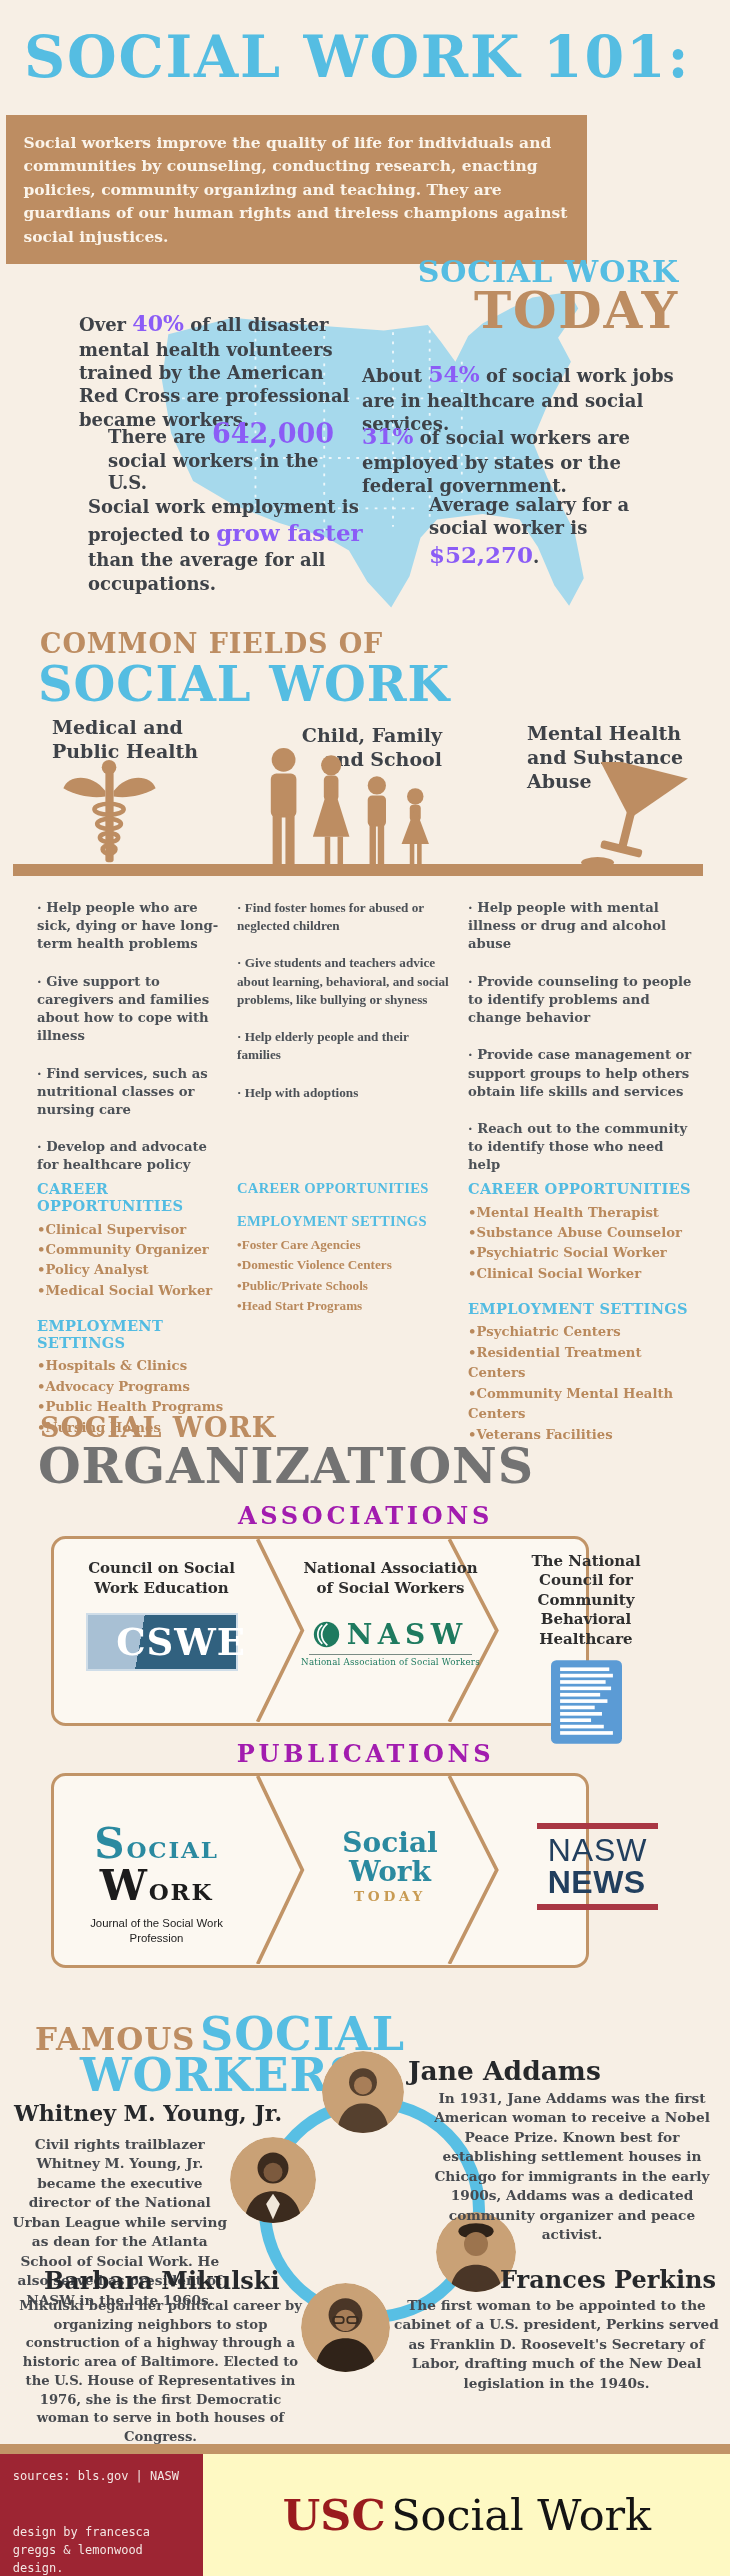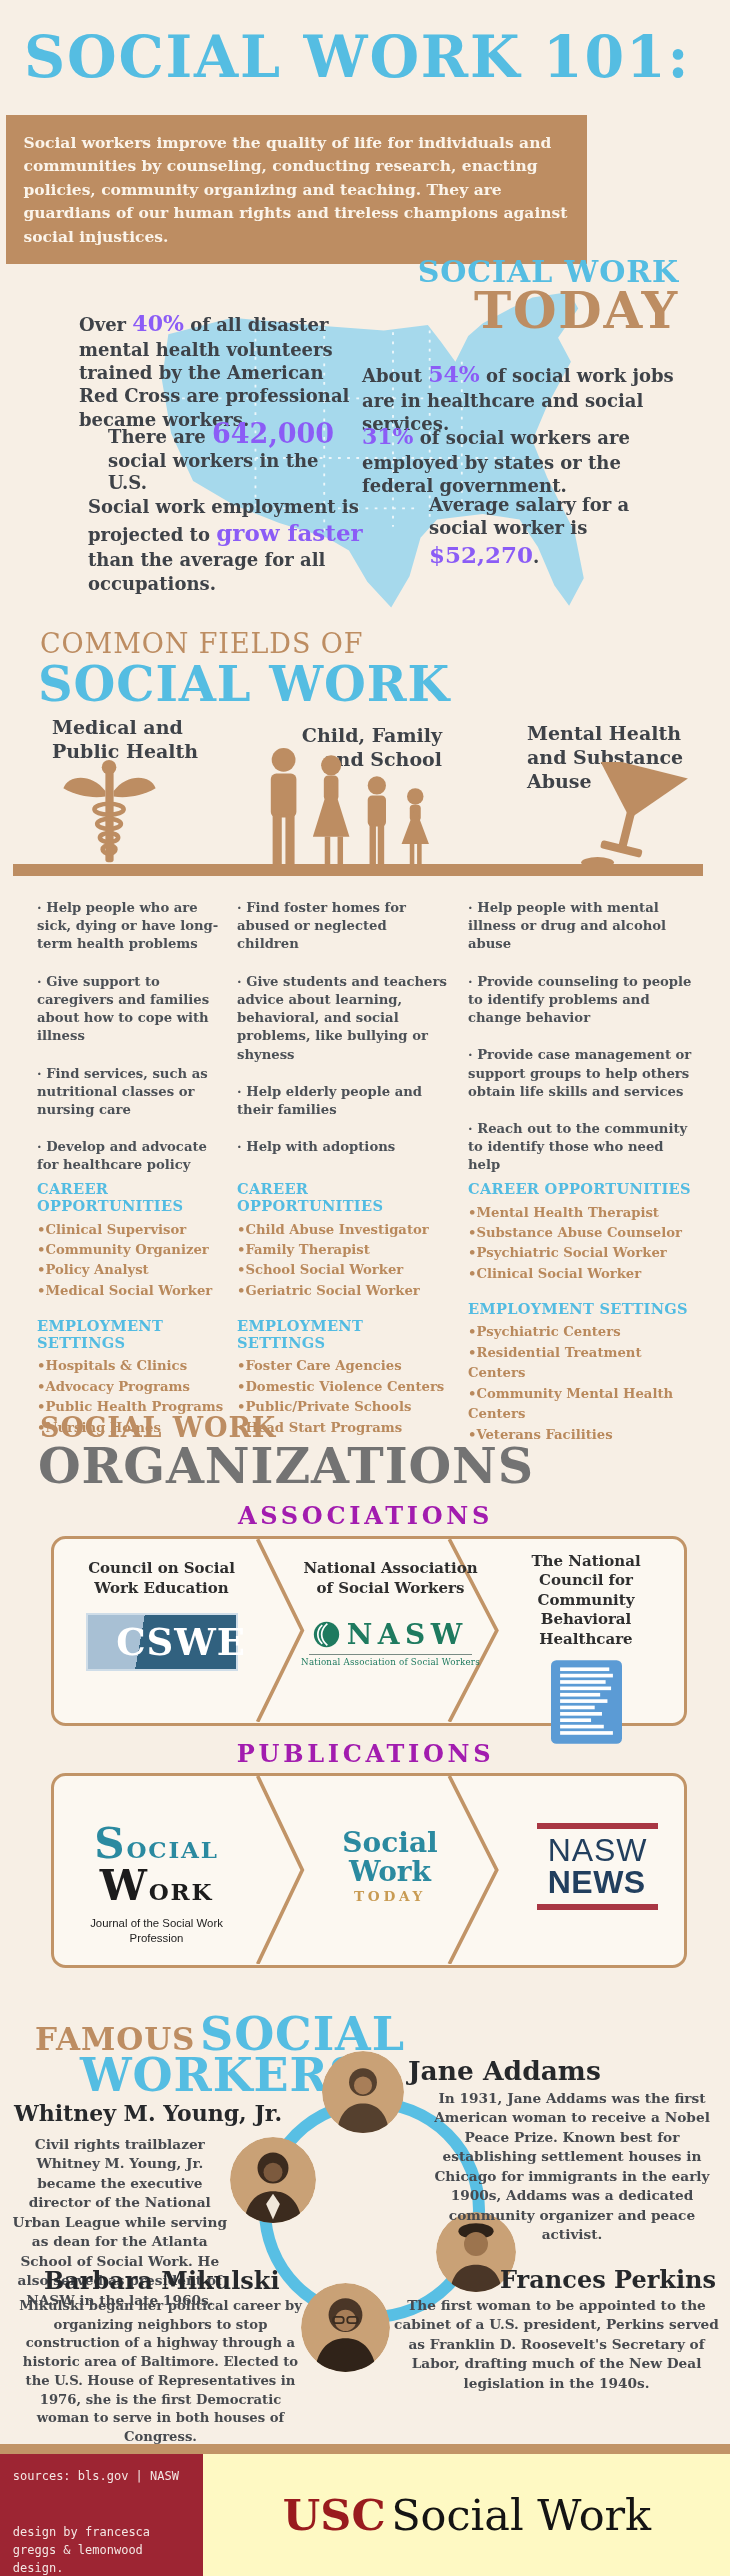--- a/index.html
+++ b/index.html
@@ -27,49 +27,49 @@
   .s3 { left:108px; top:418px; width:228px; line-height:1.2; }
   .s3 .hl { font-size:27px; }
   .s4 { left:362px; top:422px; width:318px; }
   .s5 { left:88px;  top:495px; width:321px; }
   .s5 .hl { font-size:23px; }
   .s6 { left:429px; top:493px; width:239px; }
   .s6 .hl { font-size:23px; }
   .s1 .hl,.s2 .hl,.s4 .hl { font-size:22px; }
 
   
-  .fields-h1 { left:40px; top:628px; font-size:27px; color:#bd8d62; font-weight:normal; letter-spacing:0.9px; }
+  .fields-h1 { left:40px; top:628px; font-size:27px; color:#bd8d62; font-weight:bold; letter-spacing:0.9px; }
   .fields-h2 { left:38px; top:656px; font-size:48px; color:#55bde2; font-weight:bold; letter-spacing:0.9px; }
   .colhead { position:absolute; font-size:19px; font-weight:bold; color:#3e4248; line-height:1.25; }
   .ch1 { left:52px;  top:716px; width:151px; }
   .ch2 { left:263px; top:724px; width:179px; text-align:right; }
   .ch3 { left:527px; top:722px; width:160px; }
   .icon-slot { position:absolute; }
   .ground-bar { left:12.8px; top:864px; width:690px; height:12px; background:#bd8d62; }
   .col { position:absolute; top:899px; }
   .c1 { left:37px;  width:194px; }
-  .c2 { left:237px; width:214px; }
+  .c2 { left:237px; width:214px;font-family:Liberation Serif, serif; }
   .c3 { left:468px; width:232px; }
   .col .bullets { min-height:281px; }
   .col .bullets p { font-size:13.2px; font-weight:bold; color:#4c5157;
                     line-height:1.38; margin-bottom:19px; }
   .col .bullets p::before { content:"\00B7  "; }
   .list-head { font-size:14.6px; font-weight:bold; color:#53bce2; letter-spacing:0.3px;
                margin-bottom:5.5px; }
   .col .tan-list p { font-size:13.2px; font-weight:bold; color:#b9895c; line-height:1.55; }
   .col .tan-list p::before { content:"\2022 "; }
   .emp-head { margin-top:15.5px; }
 
   
   .org-h1 { left:40px; top:1412px; font-size:27px; color:#bd8d62; font-weight:bold; letter-spacing:0.9px; }
   .org-h2 { left:38px; top:1437px; font-size:49px; color:#737373; font-weight:bold; letter-spacing:0.9px; }
   .band-label { left:0; right:0; text-align:center; font-size:24px; font-weight:bold;
                 color:#a21caf; letter-spacing:3.7px; }
   .assoc-label { top:1501px; } .pub-label { top:1739px; }
-  .org-box { left:51px; width:636px; background:#fcf8f1; border:3.7px solid #c19467;
+  .org-box { left:51px; width:538px; background:#fcf8f1; border:3.7px solid #c19467;
              border-radius:14.6px; }
   .assoc-box { top:1536px; height:190px; }
   .pub-box   { top:1773px; height:195px; }
   .chev { position:absolute; left:0; top:0; }
   .panel { position:absolute; text-align:center; }
   .org-name { font-size:15px; font-weight:bold; color:#2e2e2e; line-height:1.3; }
 
   .cswe-logo { display:flex; align-items:center; justify-content:center; width:152px; height:58px;
                background:linear-gradient(100deg,#a8c0d4 0 36%,#31617f 36%);
                border:2.7px solid #cfdde8; }
@@ -253,26 +253,20 @@
   </div>
 
   <div class="col c2">
     <div class="bullets">
       <p>Find foster homes for abused or neglected children</p>
       <p>Give students and teachers advice about learning, behavioral, and social problems, like bullying or shyness</p>
       <p>Help elderly people and their families</p>
       <p>Help with adoptions</p>
     </div>
     <div class="list-head">CAREER OPPORTUNITIES</div>
-    <div class="tan-list">
-      <p>Child Abuse Investigator</p>
-      <p>Family Therapist</p>
-      <p>School Social Worker</p>
-      <p>Geriatric Social Worker</p>
-    </div>
     <div class="list-head emp-head">EMPLOYMENT SETTINGS</div>
     <div class="tan-list">
       <p>Foster Care Agencies</p>
       <p>Domestic Violence Centers</p>
       <p>Public/Private Schools</p>
       <p>Head Start Programs</p>
     </div>
   </div>
 
   <div class="col c3">

